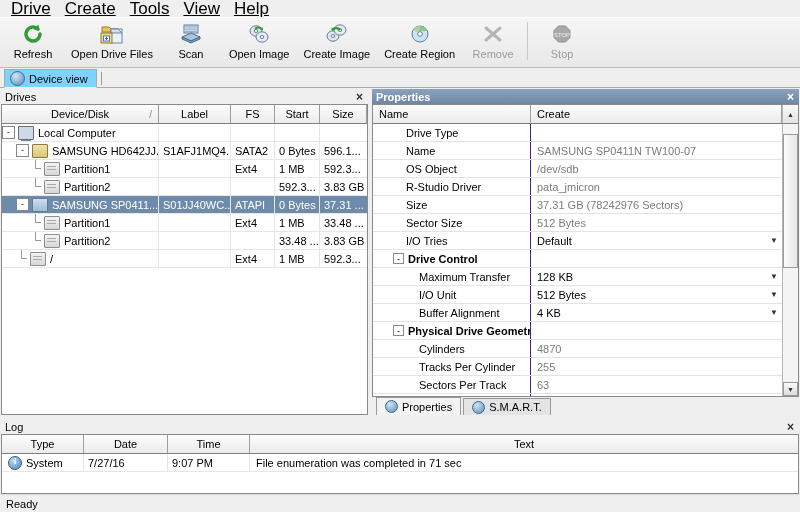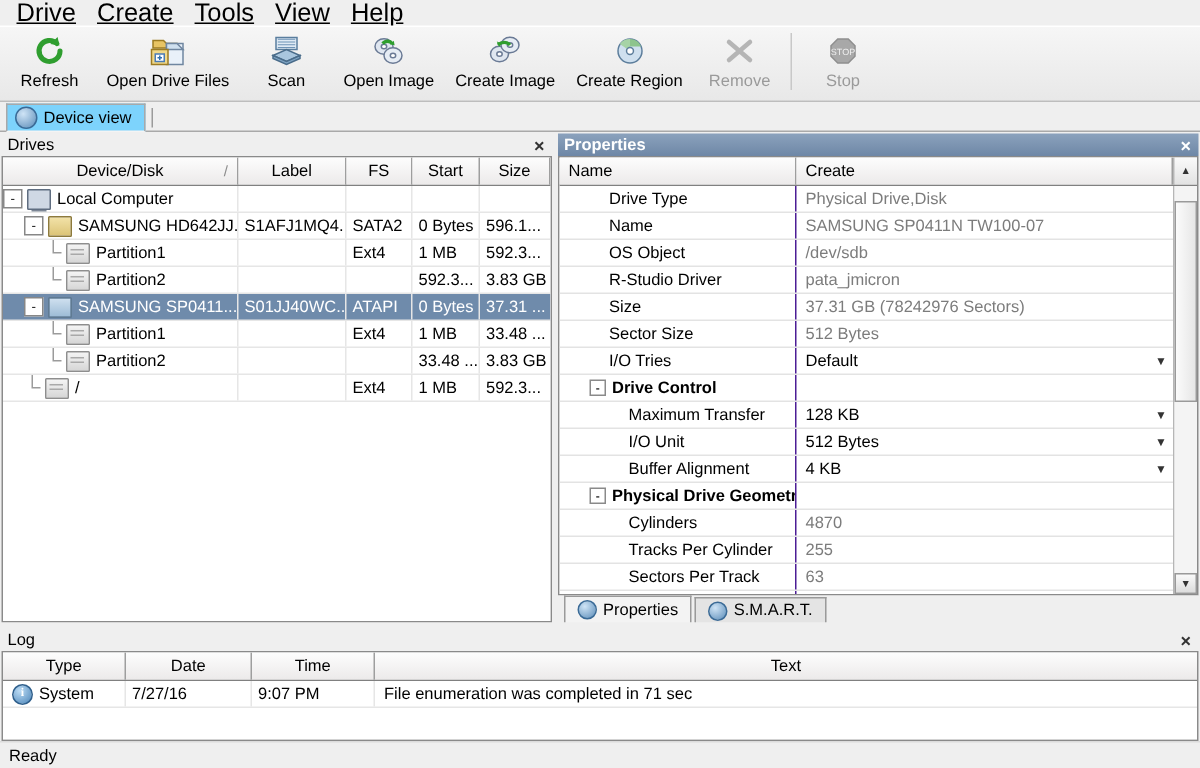--- a/index.html
+++ b/index.html
@@ -408,23 +408,20 @@
           </div>
           <div style="width:15px;flex:0 0 15px;background:linear-gradient(#fafafa,#e2e2e2);border-left:1px solid #b6b6b6;display:flex;align-items:center;justify-content:center;font-size:7px;color:#333;">▲</div>
         </div>
         <div class="prop-wrap">
           <div style="flex:1 1 auto;overflow:hidden;background:#fff;" id="props-body">
               <div class="prow">
                 <div class="pname">
                   <span class="p-stub"></span>
                   <span>Drive Type</span>
                 </div>
-                <div class="pval">
-                  <span>Physical Drive,Disk</span>
-                </div>
               </div>
               <div class="prow">
                 <div class="pname">
                   <span class="p-stub"></span>
                   <span>Name</span>
                 </div>
                 <div class="pval">
                   <span>SAMSUNG SP0411N TW100-07</span>
                 </div>
               </div>

